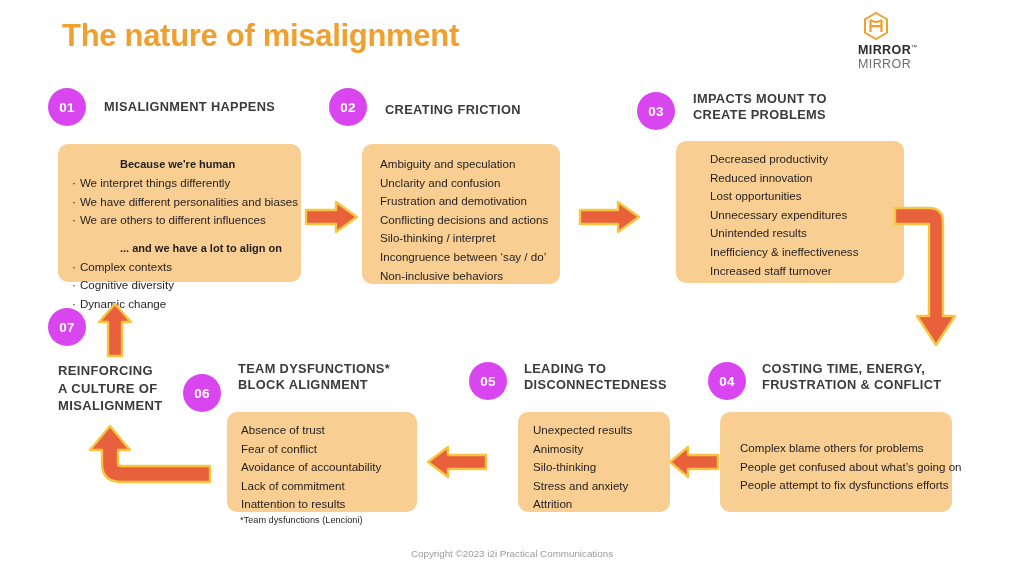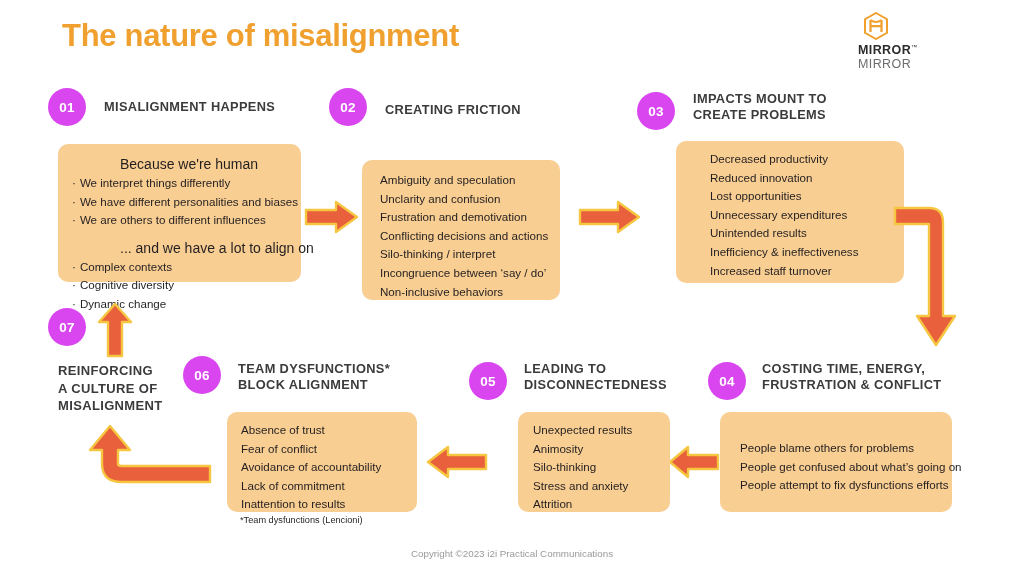--- a/index.html
+++ b/index.html
@@ -105,22 +105,22 @@
     margin: 0;
     padding: 0;
   }
   .panel li {
     font-size: 11.6px;
     color: #231f20;
     line-height: 18.6px;
     white-space: nowrap;
   }
   .panel .hdr {
-    font-size: 14px;
-    font-weight: normal;
+    font-size: 11px;
+    font-weight: bold;
     color: #231f20;
     line-height: 19px;
     white-space: nowrap;
     padding-left: 48px;
   }
   .panel .bullets li::before {
     content: "\00B7";
     margin-right: 4px;
   }
   .spacer { height: 9px; }
@@ -183,21 +183,21 @@
   </div>
 
   <svg class="arrow" style="left:304px; top:199px;" width="56" height="36" viewBox="0 0 56 36">
     <path d="M2 11 L32 11 L32 3 L53 18 L32 33 L32 25 L2 25 Z" fill="#E8603C" stroke="#F6C640" stroke-width="2.4" stroke-linejoin="round"></path>
   </svg>
 
   <div class="badge" style="left:329px; top:88px;">
     <span>02</span>
   </div>
   <div class="step-title" style="left:385px; top:102px; width:220px;">CREATING FRICTION</div>
-  <div class="panel" style="left:362px; top:160px; width:198px; height:140px; padding:11px 18px;">
+  <div class="panel" style="left:362px; top:144px; width:198px; height:140px; padding:11px 18px;">
     <ul>
       <li>Ambiguity and speculation</li>
       <li>Unclarity and confusion</li>
       <li>Frustration and demotivation</li>
       <li>Conflicting decisions and actions</li>
       <li>Silo-thinking / interpret</li>
       <li>Incongruence between ‘say / do’</li>
       <li>Non-inclusive behaviors</li>
     </ul>
   </div>
@@ -227,21 +227,21 @@
     <path d="M2 10 L36 10 Q50 10 50 24 L50 118 L62 118 L43 147 L24 118 L36 118 L36 26 L2 26 Z" fill="#E8603C" stroke="#F6C640" stroke-width="2.4" stroke-linejoin="round"></path>
   </svg>
 
   <div class="badge" style="left:708px; top:362px;">
     <span>04</span>
   </div>
   <div class="step-title" style="left:762px; top:361px; width:240px;">COSTING TIME, ENERGY,
 FRUSTRATION &amp; CONFLICT</div>
   <div class="panel" style="left:720px; top:412px; width:232px; height:100px; padding:27px 20px;">
     <ul>
-      <li>People blame others for problems</li>
+      <li>Complex blame others for problems</li>
       <li>People get confused about what’s going on</li>
       <li>People attempt to fix dysfunctions efforts</li>
     </ul>
   </div>
 
   <svg class="arrow" style="left:668px; top:444px;" width="52" height="36" viewBox="0 0 52 36">
     <path d="M50 11 L20 11 L20 3 L2 18 L20 33 L20 25 L50 25 Z" fill="#E8603C" stroke="#F6C640" stroke-width="2.4" stroke-linejoin="round"></path>
   </svg>
 
   <div class="badge" style="left:469px; top:362px;">
@@ -256,21 +256,21 @@
       <li>Silo-thinking</li>
       <li>Stress and anxiety</li>
       <li>Attrition</li>
     </ul>
   </div>
 
   <svg class="arrow" style="left:426px; top:444px;" width="62" height="36" viewBox="0 0 62 36">
     <path d="M60 11 L22 11 L22 3 L2 18 L22 33 L22 25 L60 25 Z" fill="#E8603C" stroke="#F6C640" stroke-width="2.4" stroke-linejoin="round"></path>
   </svg>
 
-  <div class="badge" style="left:183px; top:356px;">
+  <div class="badge" style="left:183px; top:374px;">
     <span>06</span>
   </div>
   <div class="step-title" style="left:238px; top:361px; width:220px;">TEAM DYSFUNCTIONS*
 BLOCK ALIGNMENT</div>
   <div class="panel" style="left:227px; top:412px; width:190px; height:100px; padding:9px 14px;">
     <ul>
       <li>Absence of trust</li>
       <li>Fear of conflict</li>
       <li>Avoidance of accountability</li>
       <li>Lack of commitment</li>

